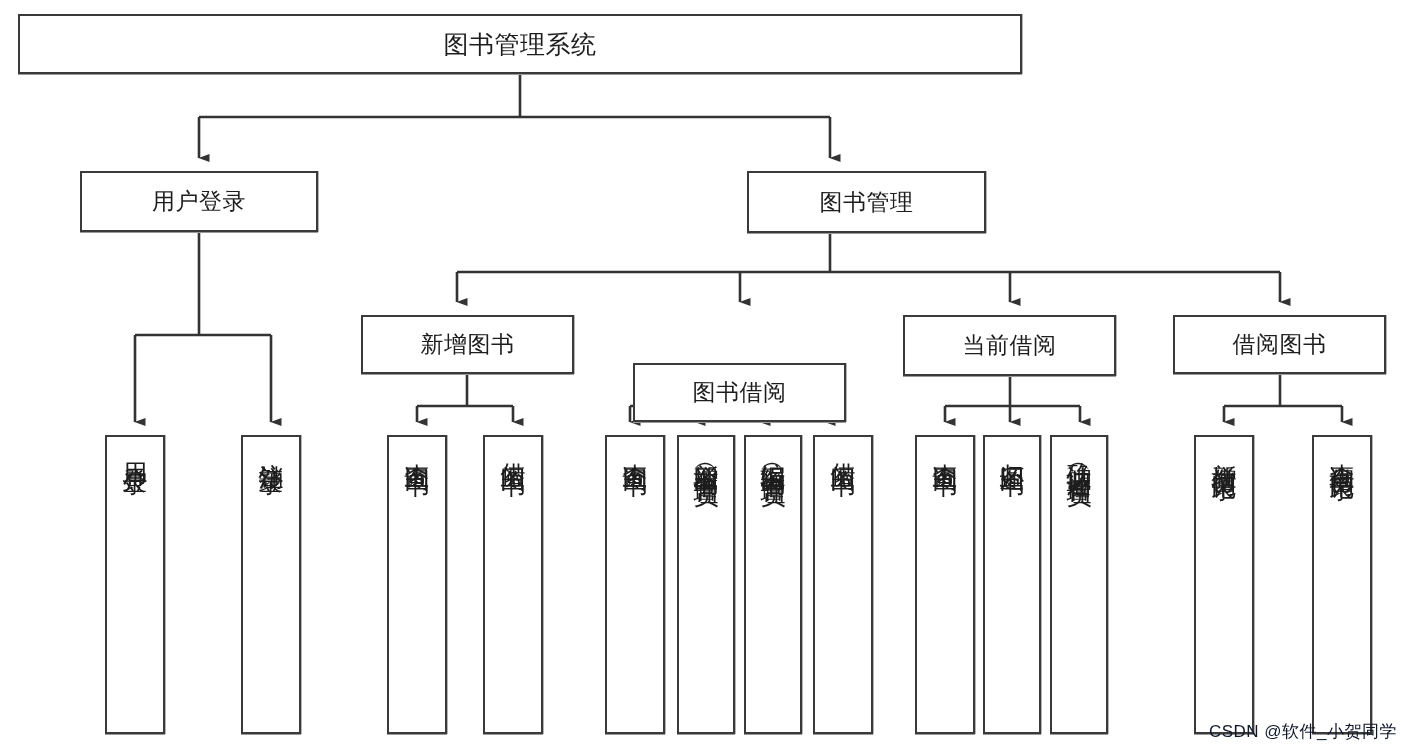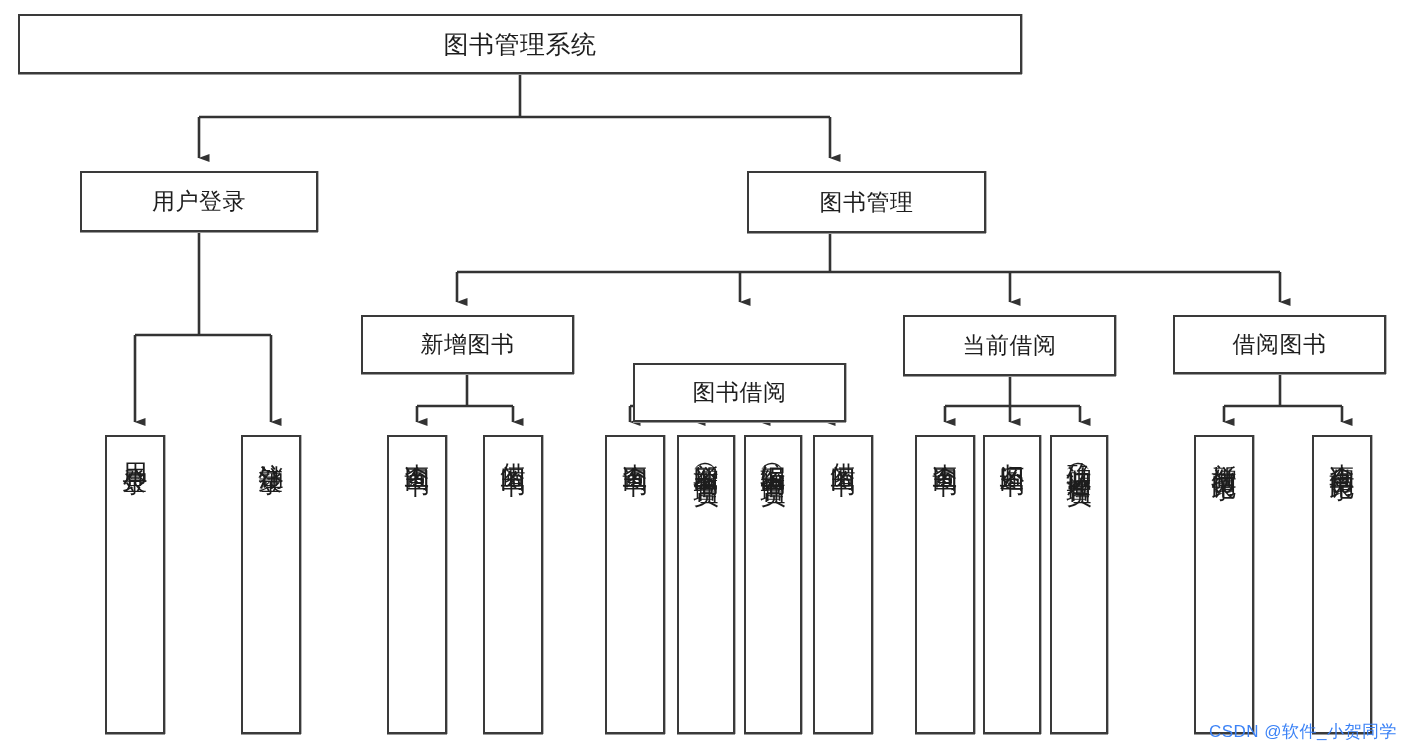--- a/index.html
+++ b/index.html
@@ -52,21 +52,21 @@
     writing-mode:vertical-rl;
     text-orientation:upright;
     letter-spacing:3px;
     line-height:1.0;
   }
   .watermark{
     position:absolute;
     right:8px;
     bottom:4px;
     font-size:17px;
-    color:#3b82f6;
+    color:#0f172a;
     letter-spacing:0.5px;
     white-space:nowrap;
     user-select:none;
   }
 </style>
 </head>
 <body>
 
 <div id="diagram-root">
 

